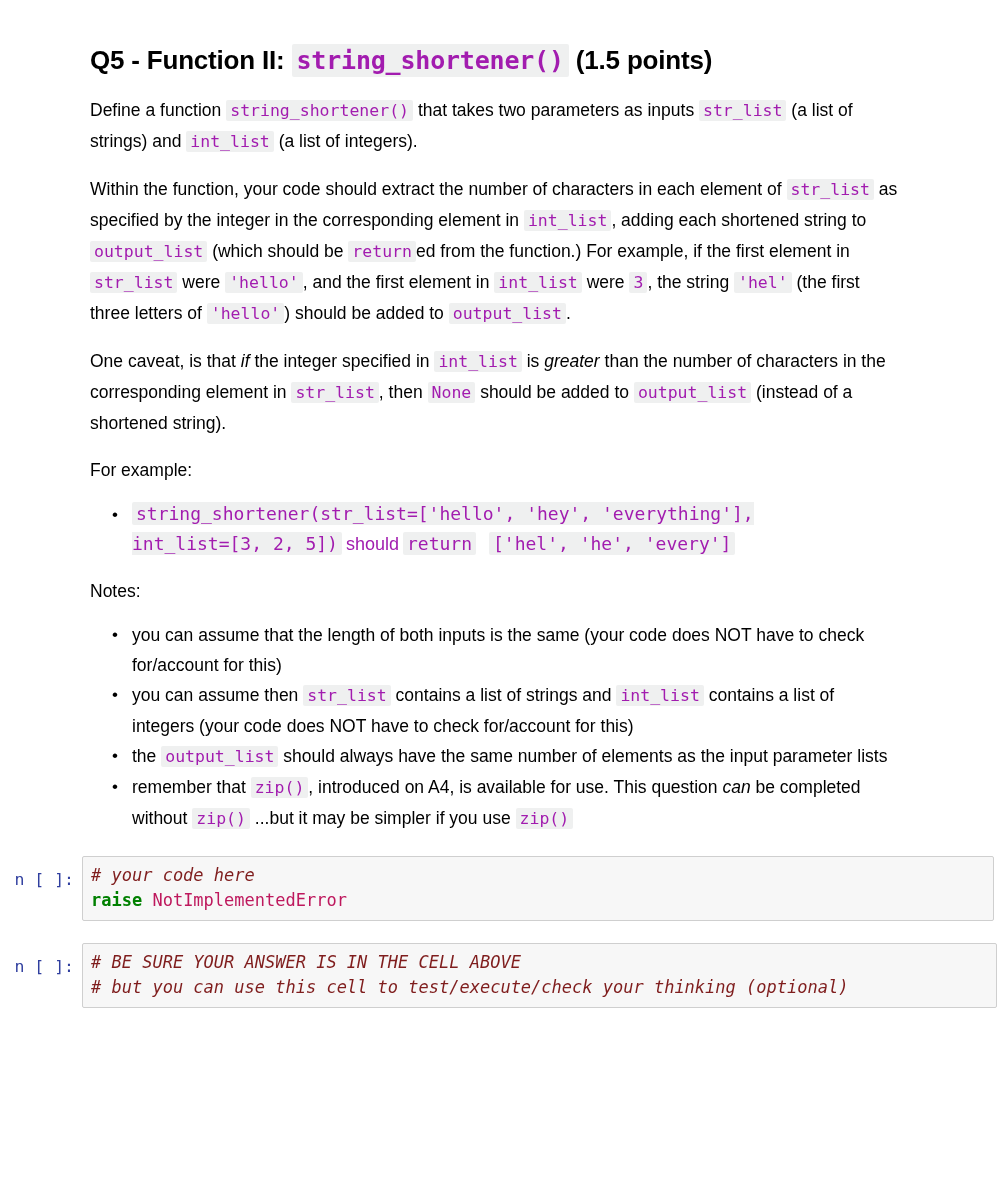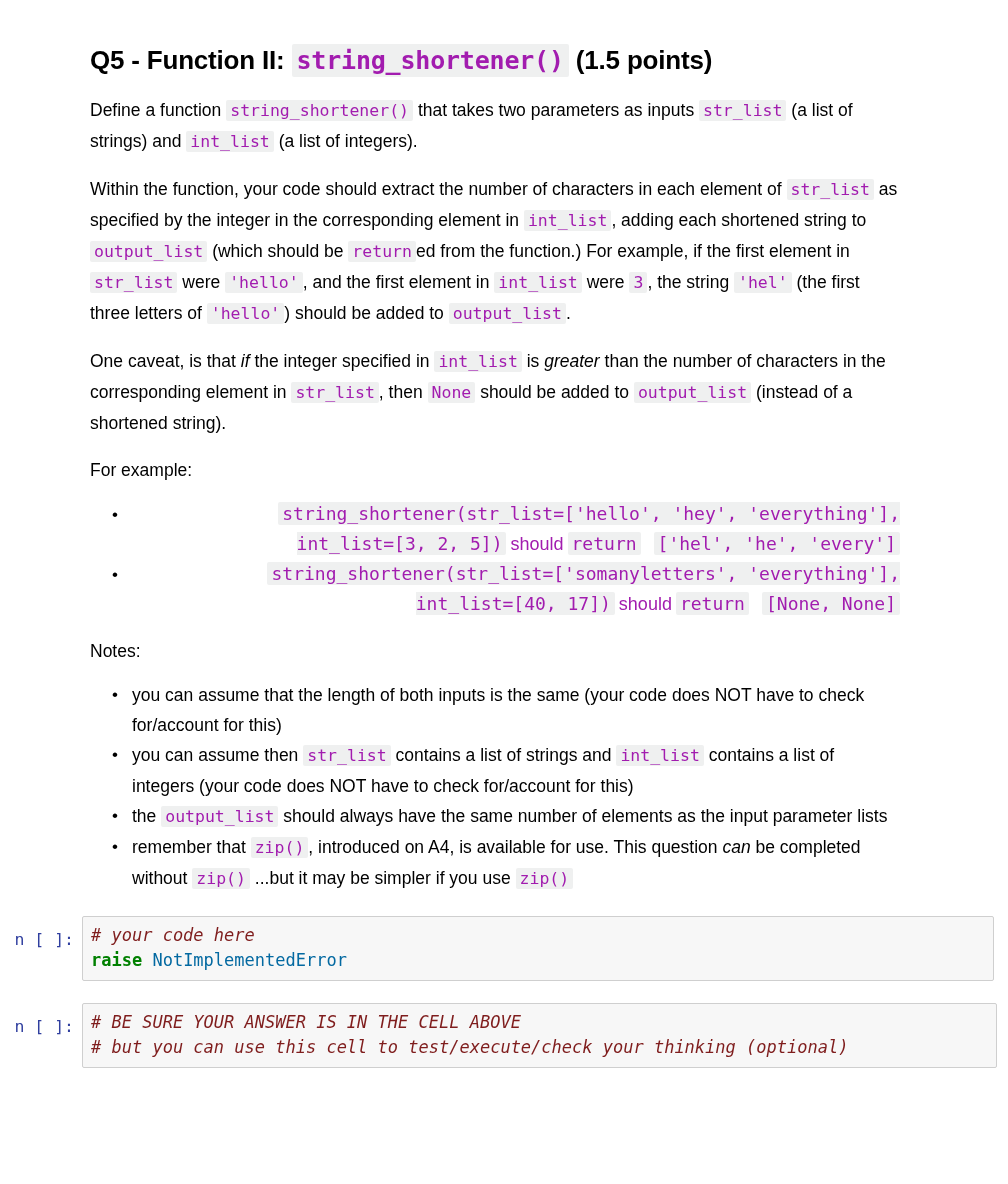--- a/index.html
+++ b/index.html
@@ -87,21 +87,20 @@
     position: absolute;
     left: -20px;
     top: 0;
     font-size: 17px;
     line-height: 30px;
     color: #000;
   }
   ul.code-list > li {
     line-height: 30px;
     margin-bottom: 0;
-    text-align: right;
   }
   ul.code-list > li::before { top: 1px; }
   ul.code-list .code { font-size: 18px; line-height: 28px; }
   ul.notes-list > li { margin-bottom: 0px; }
 
   
   .code-cell {
     position: relative;
     width: 1008px;
     box-sizing: border-box;
@@ -134,21 +133,21 @@
   pre.src {
     margin: 0;
     font-family: "DejaVu Sans Mono", monospace;
     font-size: 17px;
     line-height: 25px;
     white-space: pre;
     color: #000;
   }
   .tok-comment { color: #7f1d1d; font-style: italic; text-align: right; }
   .tok-keyword { color: #008000; font-weight: bold; }
-  .tok-name    { color: #0369a1; text-align: right; }
+  .tok-name    { color: #be185d; text-align: right; }
 </style>
 </head>
 <body>
 
 <div class="notebook">
 
   <div class="md-cell">
 
     <h2 class="q-title"><span>Q5 - Function II: </span><span class="code">string_shortener()</span><span> (1.5 points)</span></h2>
 
@@ -156,22 +155,20 @@
 
     <p class="para"><span>Within the function, your code should extract the number of characters in each element of </span><span class="code">str_list</span><span> as specified by the integer in the corresponding element in </span><span class="code">int_list</span><span>, adding each shortened string to </span><span class="code">output_list</span><span> (which should be </span><span class="code">return</span><span>ed from the function.) For example, if the first element in </span><span class="code">str_list</span><span> were </span><span class="code">'hello'</span><span>, and the first element in </span><span class="code">int_list</span><span> were </span><span class="code">3</span><span>, the string </span><span class="code">'hel'</span><span> (the first three letters of </span><span class="code">'hello'</span><span>) should be added to </span><span class="code">output_list</span><span>.</span></p>
 
     <p class="para"><span>One caveat, is that </span><em>if</em><span> the integer specified in </span><span class="code">int_list</span><span> is </span><em>greater</em><span> than the number of characters in the corresponding element in </span><span class="code">str_list</span><span>, then </span><span class="code">None</span><span> should be added to </span><span class="code">output_list</span><span> (instead of a shortened string).</span></p>
 
     <p class="para">For example:</p>
 
     <ul class="md-list code-list">
       <li><span class="code">string_shortener(str_list=['hello', 'hey', 'everything'],
 int_list=[3, 2, 5])</span><span class="code plain">should</span><span class="code">return</span><span class="code plain"> </span><span class="code">['hel', 'he', 'every']</span></li>
-      <li><span class="code">string_shortener(str_list=['somanyletters', 'everything'],
-int_list=[40, 17])</span><span class="code plain">should</span><span class="code">return</span><span class="code plain"> </span><span class="code">[None, None]</span></li>
     </ul>
 
     <p class="para">Notes:</p>
 
     <ul class="md-list notes-list">
       <li><span>you can assume that the length of both inputs is the same (your code does NOT have to check for/account for this)</span></li>
 
       <li><span>you can assume then </span><span class="code">str_list</span><span> contains a list of strings and </span><span class="code">int_list</span><span> contains a list of integers (your code does NOT have to check for/account for this)</span></li>
 
       <li><span>the </span><span class="code">output_list</span><span> should always have the same number of elements as the input parameter lists</span></li>

